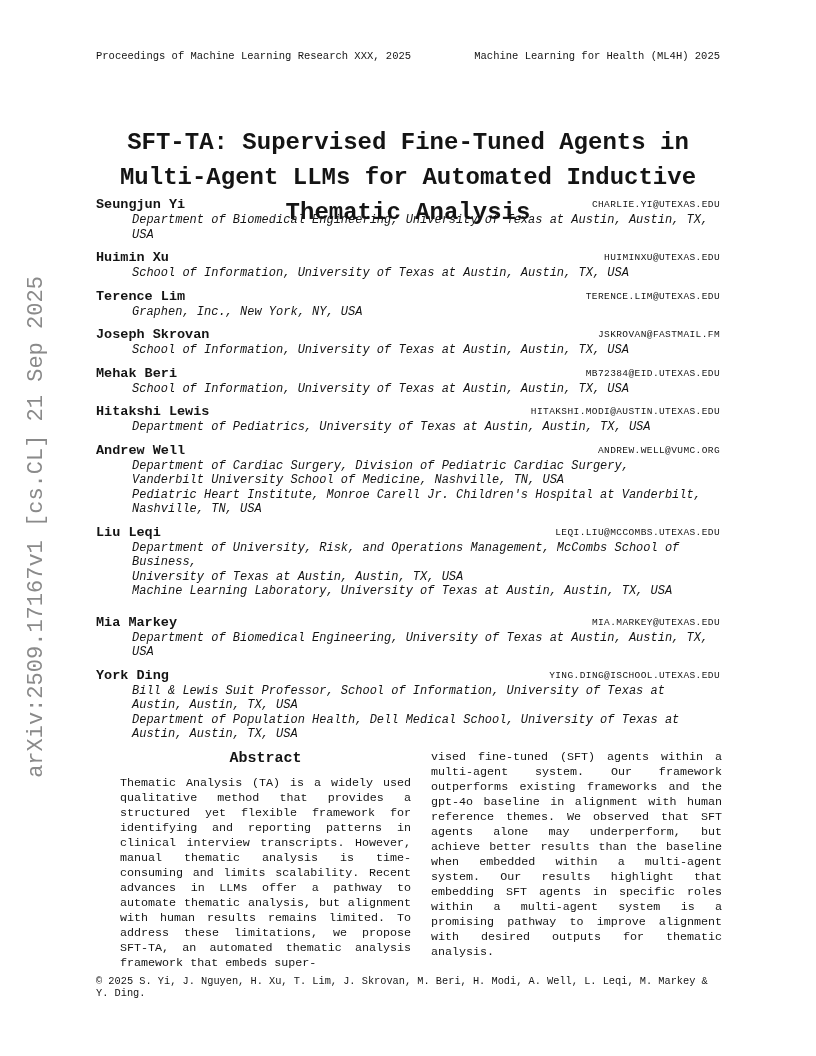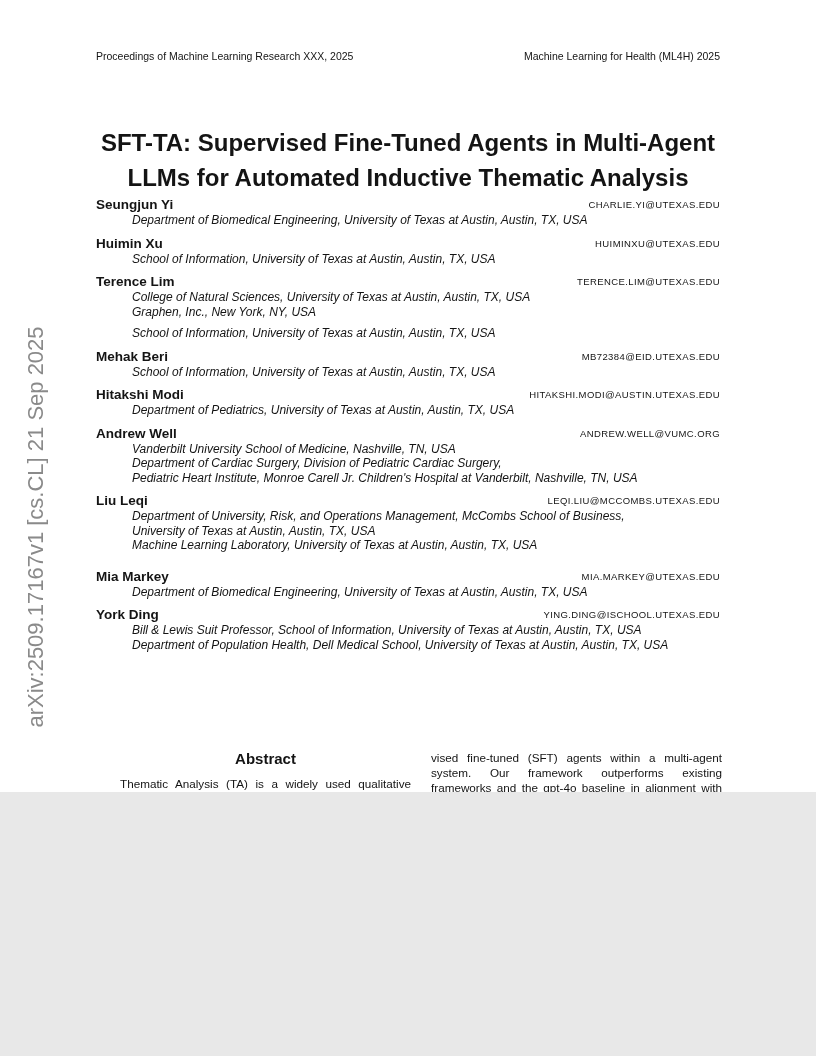--- a/index.html
+++ b/index.html
@@ -1,22 +1,22 @@
 <!DOCTYPE html>
 <html><head>
 <meta charset="utf-8">
 <style>
   html, body { margin: 0; padding: 0; background: #e8e8e8; }
   .page {
     position: relative;
     width: 816px;
-    height: 792px;
+    height: 1056px;
     margin: 0 auto;
     background: #ffffff;
-    font-family: Liberation Sans, sans-serif;
+    font-family: Liberation Mono, monospace;
     color: #141414;
     overflow: hidden;
   }
   .header {
     position: absolute;
     top: 50px;
     left: 96px;
     right: 96px;
     display: flex;
     justify-content: space-between;
@@ -119,51 +119,54 @@
         <span class="aemail">HUIMINXU@UTEXAS.EDU</span>
       </div>
       <div class="affil">School of Information, University of Texas at Austin, Austin, TX, USA</div>
     </div>
 
     <div class="author">
       <div class="author-row">
         <span class="aname">Terence Lim</span>
         <span class="aemail">TERENCE.LIM@UTEXAS.EDU</span>
       </div>
-      <div class="affil">College of Natural Sciences, University of Texas at Austin, Austin, TX, USA</div>
       <div class="affil">Graphen, Inc., New York, NY, USA</div>
     </div>
 
     <div class="author">
+      <div class="author-row">
+        <span class="aname">Joseph Skrovan</span>
+        <span class="aemail">JSKROVAN@FASTMAIL.FM</span>
+      </div>
       <div class="affil">School of Information, University of Texas at Austin, Austin, TX, USA</div>
     </div>
 
     <div class="author">
       <div class="author-row">
         <span class="aname">Mehak Beri</span>
         <span class="aemail">MB72384@EID.UTEXAS.EDU</span>
       </div>
       <div class="affil">School of Information, University of Texas at Austin, Austin, TX, USA</div>
     </div>
 
     <div class="author">
       <div class="author-row">
-        <span class="aname">Hitakshi Modi</span>
+        <span class="aname">Hitakshi Lewis</span>
         <span class="aemail">HITAKSHI.MODI@AUSTIN.UTEXAS.EDU</span>
       </div>
       <div class="affil">Department of Pediatrics, University of Texas at Austin, Austin, TX, USA</div>
     </div>
 
     <div class="author">
       <div class="author-row">
         <span class="aname">Andrew Well</span>
         <span class="aemail">ANDREW.WELL@VUMC.ORG</span>
       </div>
+      <div class="affil">Department of Cardiac Surgery, Division of Pediatric Cardiac Surgery,</div>
       <div class="affil">Vanderbilt University School of Medicine, Nashville, TN, USA</div>
-      <div class="affil">Department of Cardiac Surgery, Division of Pediatric Cardiac Surgery,</div>
       <div class="affil">Pediatric Heart Institute, Monroe Carell Jr. Children's Hospital at Vanderbilt, Nashville, TN, USA</div>
     </div>
 
     <div class="author">
       <div class="author-row">
         <span class="aname">Liu Leqi</span>
         <span class="aemail">LEQI.LIU@MCCOMBS.UTEXAS.EDU</span>
       </div>
       <div class="affil">Department of University, Risk, and Operations Management, McCombs School of Business,</div>
       <div class="affil">University of Texas at Austin, Austin, TX, USA</div>

